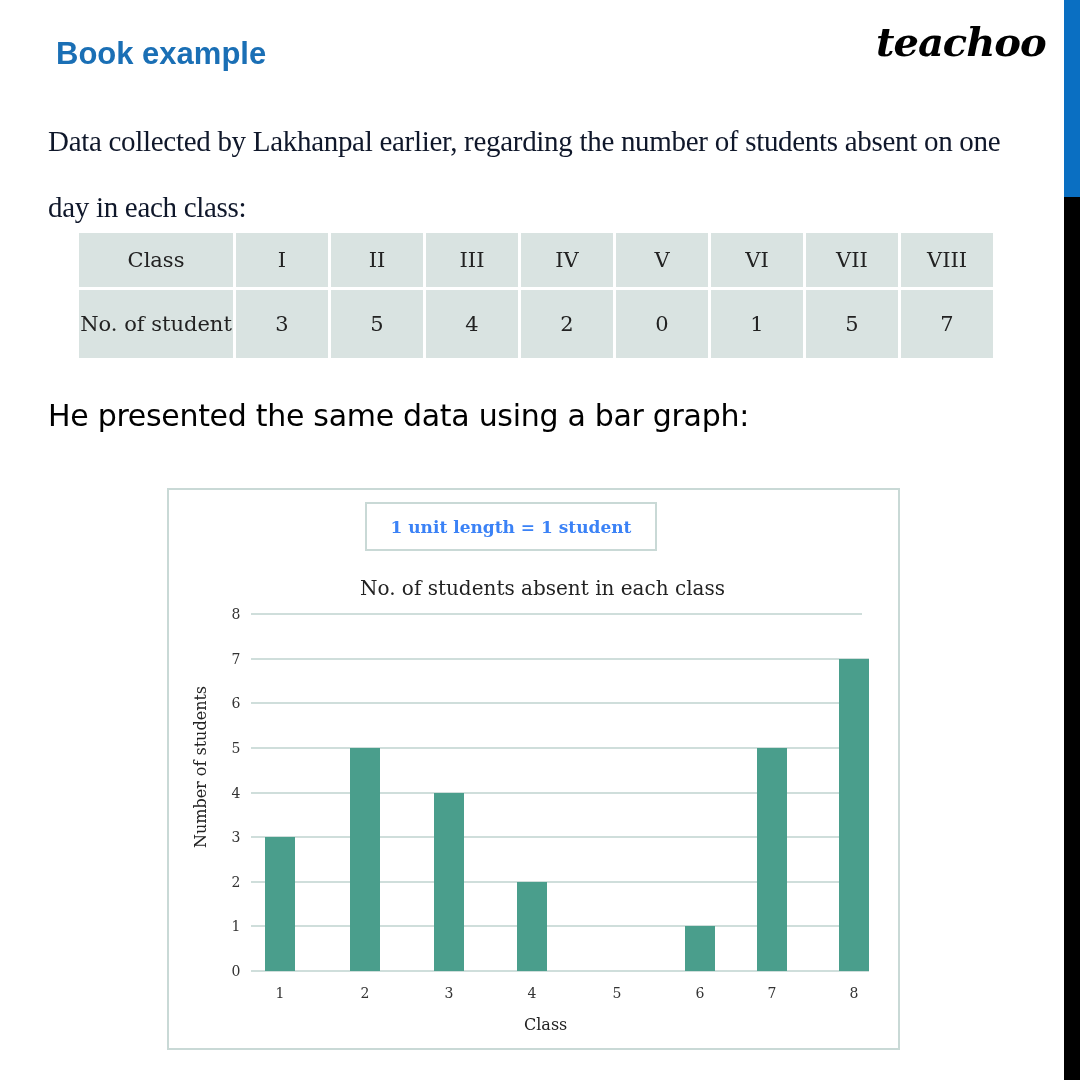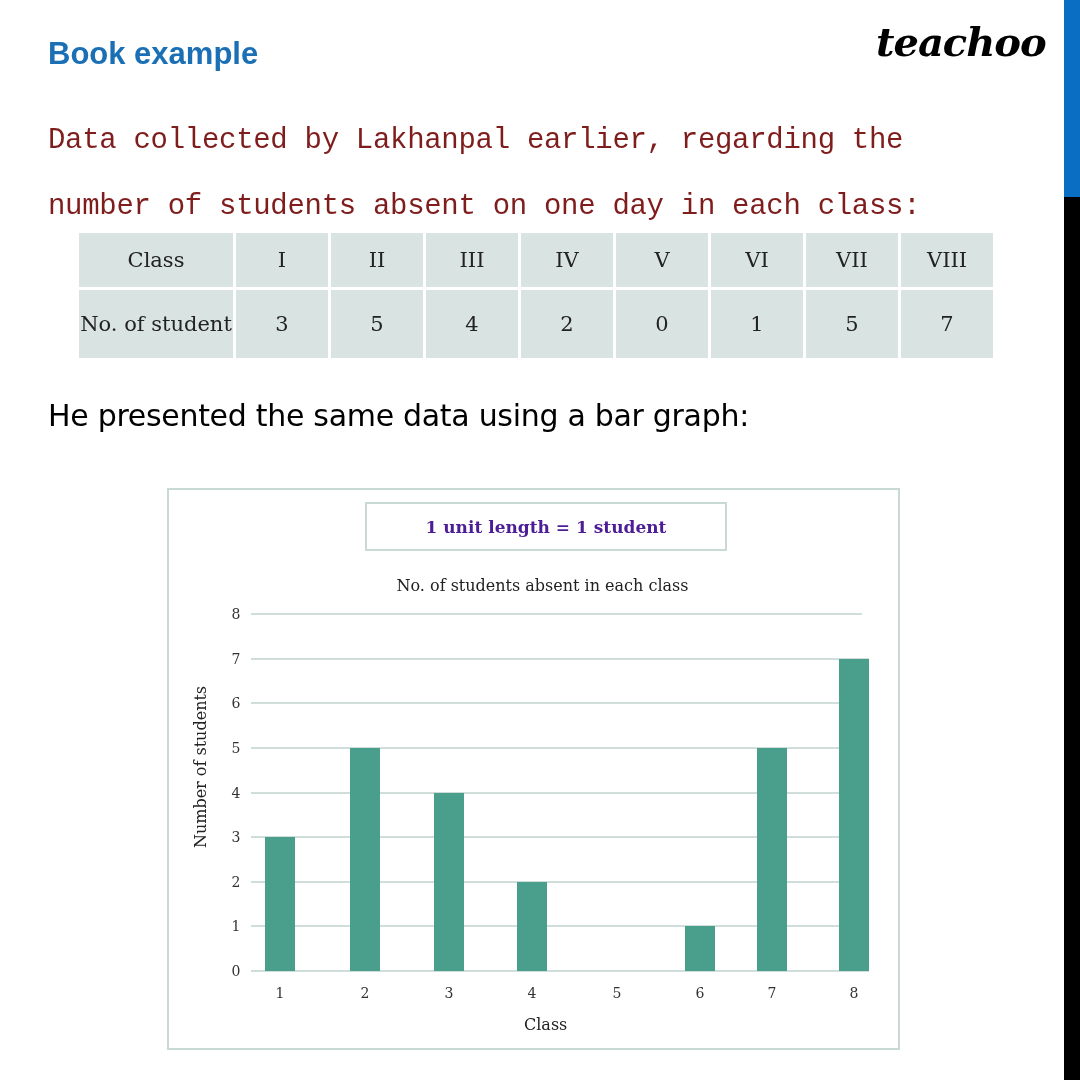--- a/index.html
+++ b/index.html
@@ -1,34 +1,34 @@
 <!DOCTYPE html>
 <html><head>
 <meta charset="utf-8">
 <style>
   html, body { margin:0; padding:0; }
   body { width:1080px; height:1080px; background:#ffffff; position:relative; overflow:hidden; font-family:"DejaVu Sans", sans-serif; }
-  .heading { position:absolute; left:48px; top:36px; font-family:"Liberation Sans", sans-serif; font-weight:bold; font-size:31px; color:#1a6fb5; }
-  .intro { position:absolute; left:48px; top:108px; width:960px; font-family:Liberation Mono, monospace; font-size:29px; line-height:66px; color:#7f1d1d; letter-spacing:-0.3px; }
+  .heading { position:absolute; left:56px; top:36px; font-family:"Liberation Sans", sans-serif; font-weight:bold; font-size:31px; color:#1a6fb5; }
+  .intro { position:absolute; left:48px; top:108px; width:960px; font-family:Liberation Serif, serif; font-size:29px; line-height:66px; color:#0f172a; letter-spacing:-0.3px; }
   .logo { position:absolute; left:876px; top:18px; font-family:"DejaVu Serif", serif; font-style:italic; font-weight:bold; font-size:40px; color:#000; letter-spacing:-1px;text-align:center; }
   .sidebar-blue { position:absolute; left:1064px; top:0; width:16px; height:197px; background:#0a6fc2; }
   .sidebar-black { position:absolute; left:1064px; top:197px; width:16px; height:883px; background:#000; }
 
   table.data-table { position:absolute; left:76px; top:230px; border-collapse:separate; border-spacing:3px; font-family:"DejaVu Serif", serif; color:#222; font-size:21px; }
   table.data-table td { background:#d9e3e1; text-align:center; vertical-align:middle; }
   table.data-table tr.r1 td { height:52px; }
   table.data-table tr.r2 td { height:66px; line-height:31px; }
   td.c0 { width:152px; }
   td.cv { width:90px; }
 
   .subtext { position:absolute; left:48px; top:398px; font-family:"DejaVu Sans", sans-serif; font-size:30px; color:#000000; letter-spacing:-0.3px; }
 
   .chart-frame { position:absolute; left:167px; top:488px; width:733px; height:562px; border:2px solid #c9d9d6; box-sizing:border-box; background:#fff; }
-  .unit-box { position:absolute; left:365px; top:502px; width:362px; height:49px; border:2px solid #c9d9d6; box-sizing:border-box; display:flex; align-items:center; justify-content:center; font-family:"DejaVu Serif", serif; font-weight:bold; font-size:17px; color:#4c1d95; }
-  .chart-title { position:absolute; left:300px; top:576px; width:485px; text-align:center; font-family:"DejaVu Serif", serif; font-size:16px; color:#222; }
+  .unit-box { position:absolute; left:365px; top:502px; width:292px; height:49px; border:2px solid #c9d9d6; box-sizing:border-box; display:flex; align-items:center; justify-content:center; font-family:"DejaVu Serif", serif; font-weight:bold; font-size:17px; color:#3b82f6; }
+  .chart-title { position:absolute; left:300px; top:576px; width:485px; text-align:center; font-family:"DejaVu Serif", serif; font-size:20px; color:#222; }
   .ylabel { position:absolute; left:200px; top:767px; transform:translate(-50%,-50%) rotate(-90deg); white-space:nowrap; font-family:"DejaVu Serif", serif; font-size:16px; color:#222; }
   .xlabel { position:absolute; left:524px; top:1015px; font-family:"DejaVu Serif", serif; font-size:16px; color:#222; }
   .grid { position:absolute; left:251px; height:2px; background:#cfdedb; }
   .ytick { position:absolute; left:228px; width:16px; text-align:center; font-family:"DejaVu Serif", serif; font-size:14px; color:#333; transform:translateY(-50%); }
   .xtick { position:absolute; top:985px; width:20px; text-align:center; font-family:"DejaVu Serif", serif; font-size:14px; color:#333; transform:translateX(-50%); }
   .bar { position:absolute; width:30px; background:#4a9e8c; transform:translateX(-50%); }
 </style>
 </head>
 <body>
 

